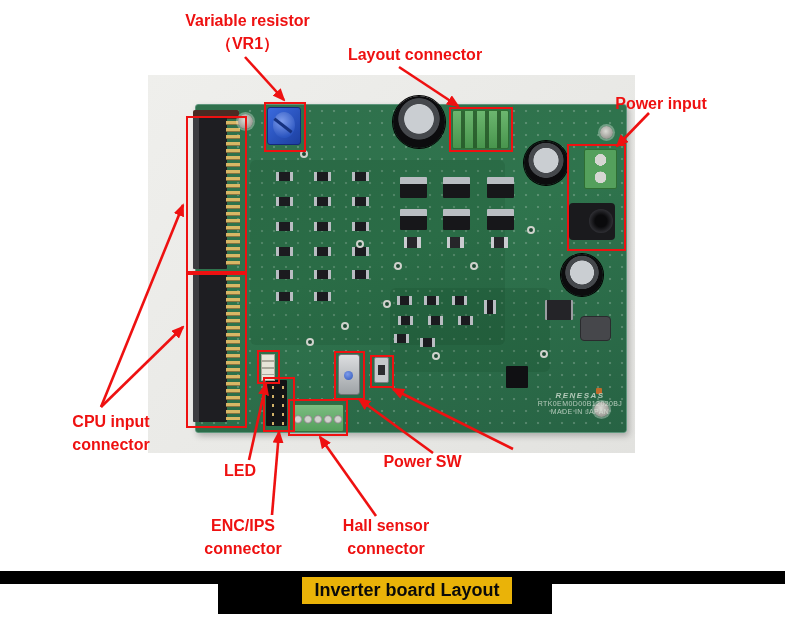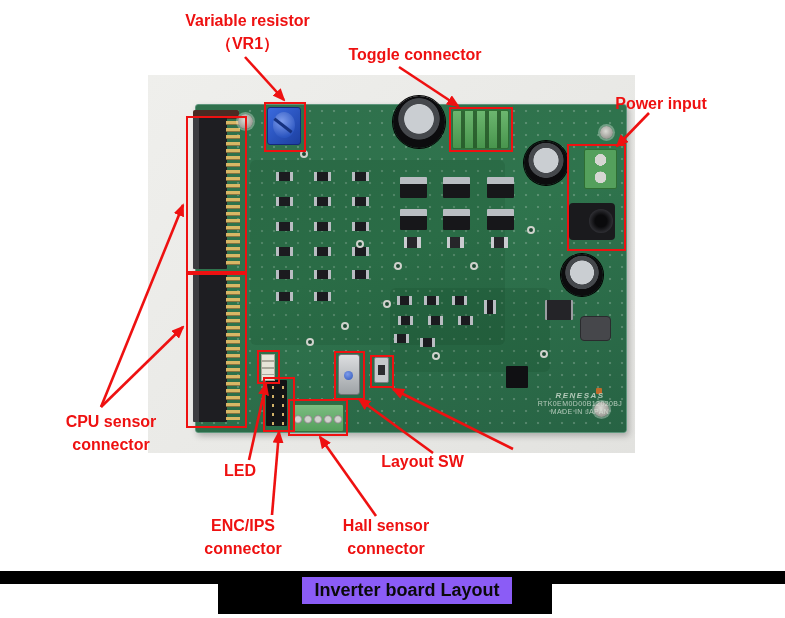--- a/index.html
+++ b/index.html
@@ -70,21 +70,21 @@
 
   
   .rbox{position:absolute;border:2px solid #ee1111;z-index:6;}
   svg.overlay{position:absolute;left:0;top:0;z-index:7;pointer-events:none;}
   .lbl{position:absolute;color:#ee1111;font-weight:bold;font-size:16px;line-height:23px;
        text-align:center;z-index:8;white-space:nowrap;}
 
   
   .cap-thinbar{position:absolute;left:0;top:571px;width:785px;height:13px;background:#000;z-index:3;}
   .cap-block{position:absolute;left:218px;top:575px;width:334px;height:39px;background:#000;z-index:4;}
-  .cap-box{position:absolute;left:302px;top:577px;width:210px;height:27px;background:#8b5cf6;z-index:5;
+  .cap-box{position:absolute;left:302px;top:577px;width:210px;height:27px;background:#eab308;z-index:5;
            text-align:center;line-height:27px;font-size:18px;font-weight:bold;color:#0a0a0a;}
 </style>
 </head>
 <body>
 
 <div id="stage">
 
   <div class="photo"></div>
   <div class="pcb"></div>
   <div id="decor">
@@ -199,42 +199,42 @@
       <line x1="433" y1="453" x2="359" y2="399" marker-end="url(#ah)"></line>
       <line x1="513" y1="449" x2="393" y2="389" marker-end="url(#ah)"></line>
     </g>
   </svg>
 
   <div class="lbl" style="left:170px;top:9px;width:155px;">
     <div>Variable resistor</div>
     <div>（VR1）</div>
   </div>
   <div class="lbl" style="left:340px;top:43px;width:150px;">
-    <div>Toggle connector</div>
+    <div>Layout connector</div>
   </div>
   <div class="lbl" style="left:605px;top:92px;width:112px;">
     <div>Power input</div>
   </div>
   <div class="lbl" style="left:48px;top:410px;width:126px;">
-    <div>CPU sensor</div>
+    <div>CPU input</div>
     <div>connector</div>
   </div>
   <div class="lbl" style="left:215px;top:459px;width:50px;">
     <div>LED</div>
   </div>
   <div class="lbl" style="left:184px;top:514px;width:118px;">
     <div>ENC/IPS</div>
     <div>connector</div>
   </div>
   <div class="lbl" style="left:330px;top:514px;width:112px;">
     <div>Hall sensor</div>
     <div>connector</div>
   </div>
   <div class="lbl" style="left:360px;top:450px;width:125px;">
-    <div>Layout SW</div>
+    <div>Power SW</div>
   </div>
 
   <div class="cap-thinbar"></div>
   <div class="cap-block"></div>
   <div class="cap-box">
     <span>Inverter board Layout</span>
   </div>
 </div>
 
 </body></html>

